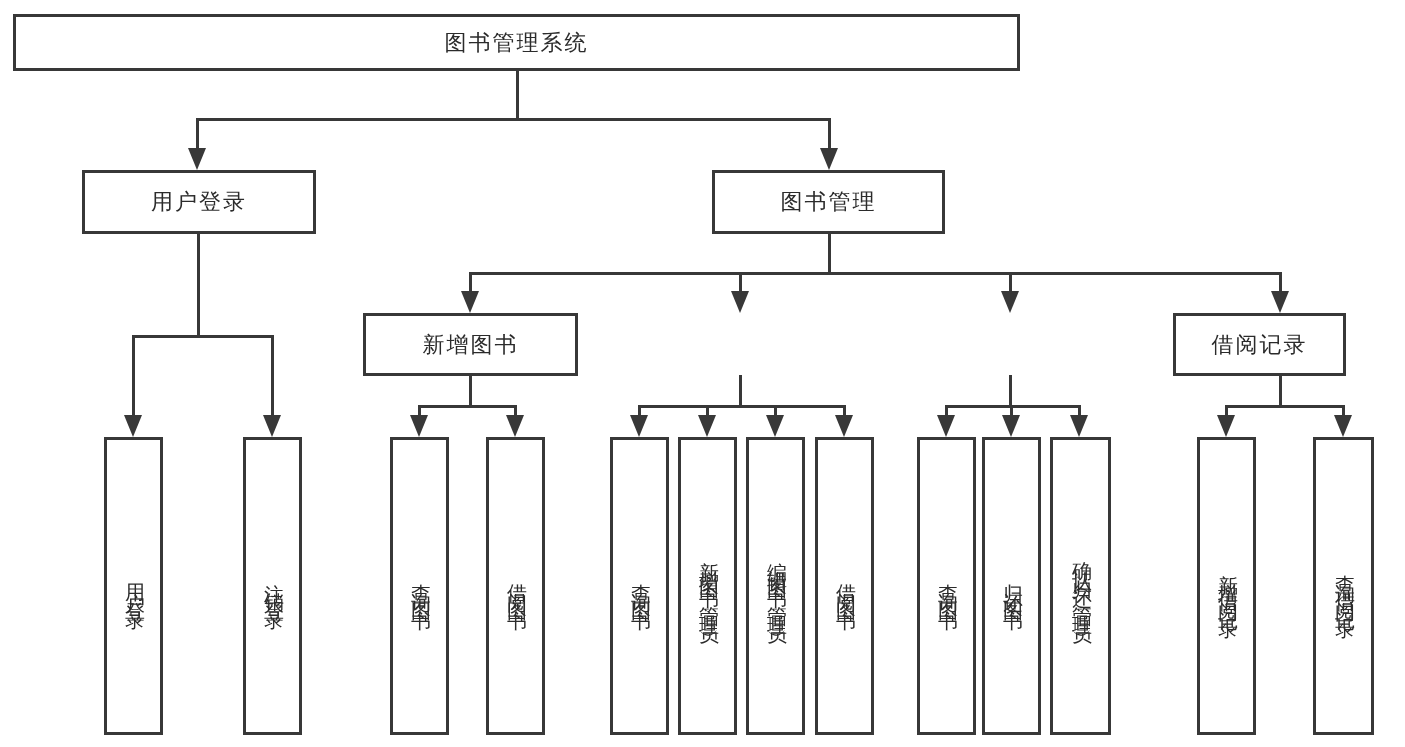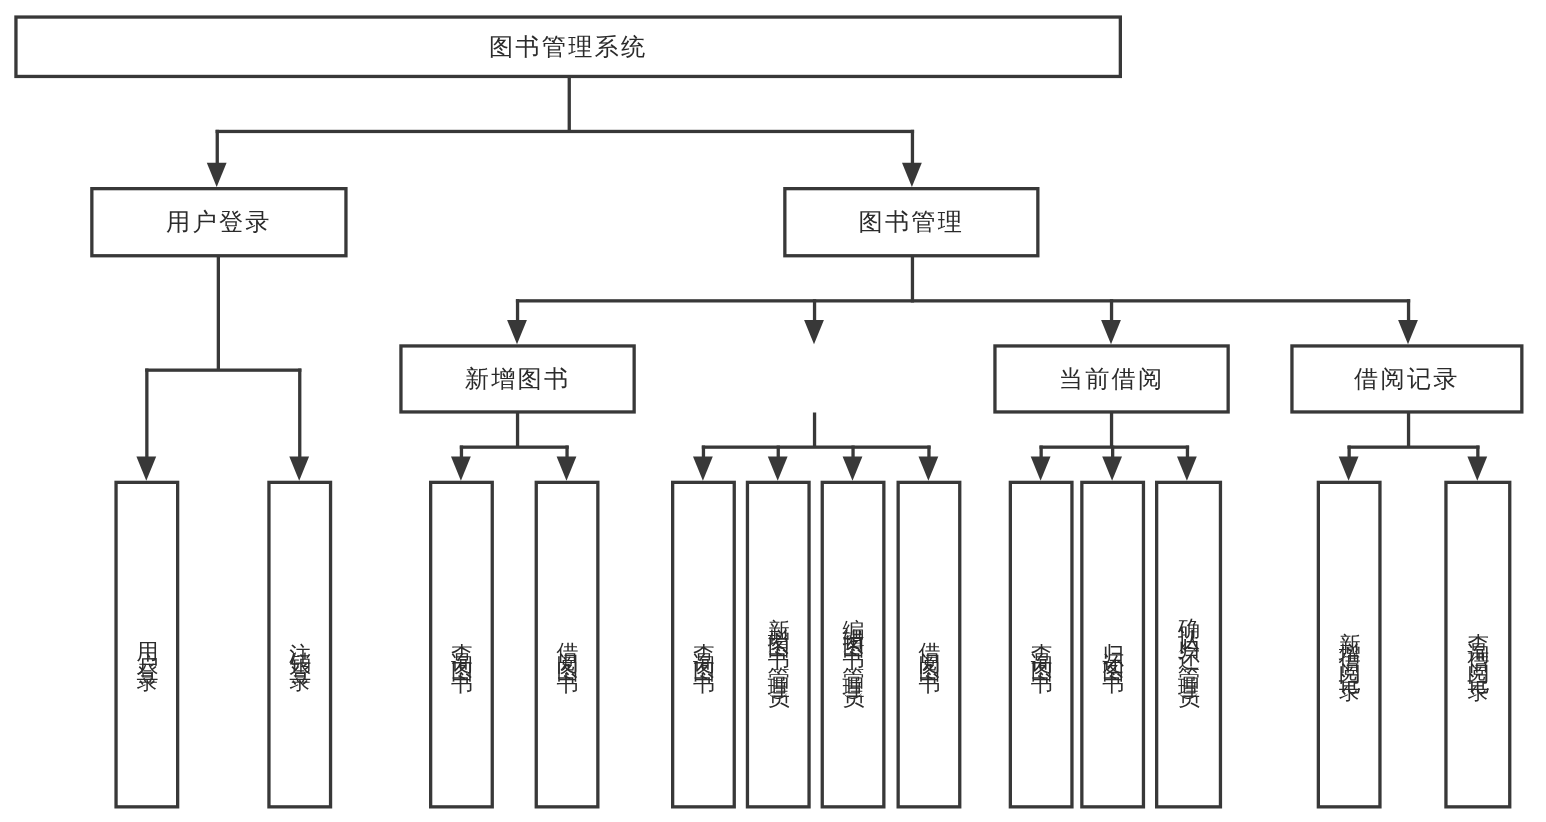--- a/index.html
+++ b/index.html
@@ -4,21 +4,21 @@
 <style>
   :root{
     --line:#383838;
     --text:#2b2b2b;
     --bg:#ffffff;
     --wm:#c6c6c6;
   }
   html,body{margin:0;padding:0;background:var(--bg);}
   .stage{
     position:relative;width:1405px;height:747px;background:var(--bg);
-    font-family:Liberation Sans, sans-serif;color:var(--text);
+    font-family:Liberation Mono, monospace;color:var(--text);
     overflow:hidden;
   }
   .hbox{
     position:absolute;box-sizing:border-box;border:3px solid var(--line);
     background:var(--bg);display:flex;align-items:center;justify-content:center;
     font-size:22px;letter-spacing:2px;white-space:nowrap;
   }
   .vbox{
     position:absolute;box-sizing:border-box;border:3px solid var(--line);
     background:var(--bg);display:flex;align-items:center;justify-content:center;
@@ -42,22 +42,21 @@
 <body>
 
 <div class="stage">
 
   <div class="hbox" style="left:13px;top:14px;width:1007px;height:57px">图书管理系统</div>
 
   <div class="hbox" style="left:82px;top:170px;width:234px;height:64px">用户登录</div>
   <div class="hbox" style="left:712px;top:170px;width:233px;height:64px">图书管理</div>
 
   <div class="hbox" style="left:363px;top:313px;width:215px;height:63px">新增图书</div>
-  <div class="hbox" style="left:903px;top:313px;width:215px;height:63px">当前借阅</div>
-  <div class="hbox" style="left:1173px;top:313px;width:212px;height:63px">借阅记录</div>
+  <div class="hbox" style="left:1173px;top:313px;width:173px;height:63px">借阅记录</div>
 
   <div class="vbox" style="left:104px;top:437px;width:59px;height:298px">
     <span class="vtext">用户登录</span>
   </div>
   <div class="vbox" style="left:243px;top:437px;width:59px;height:298px">
     <span class="vtext">注销登录</span>
   </div>
 
   <div class="vbox" style="left:390px;top:437px;width:59px;height:298px">
     <span class="vtext">查询图书</span>

